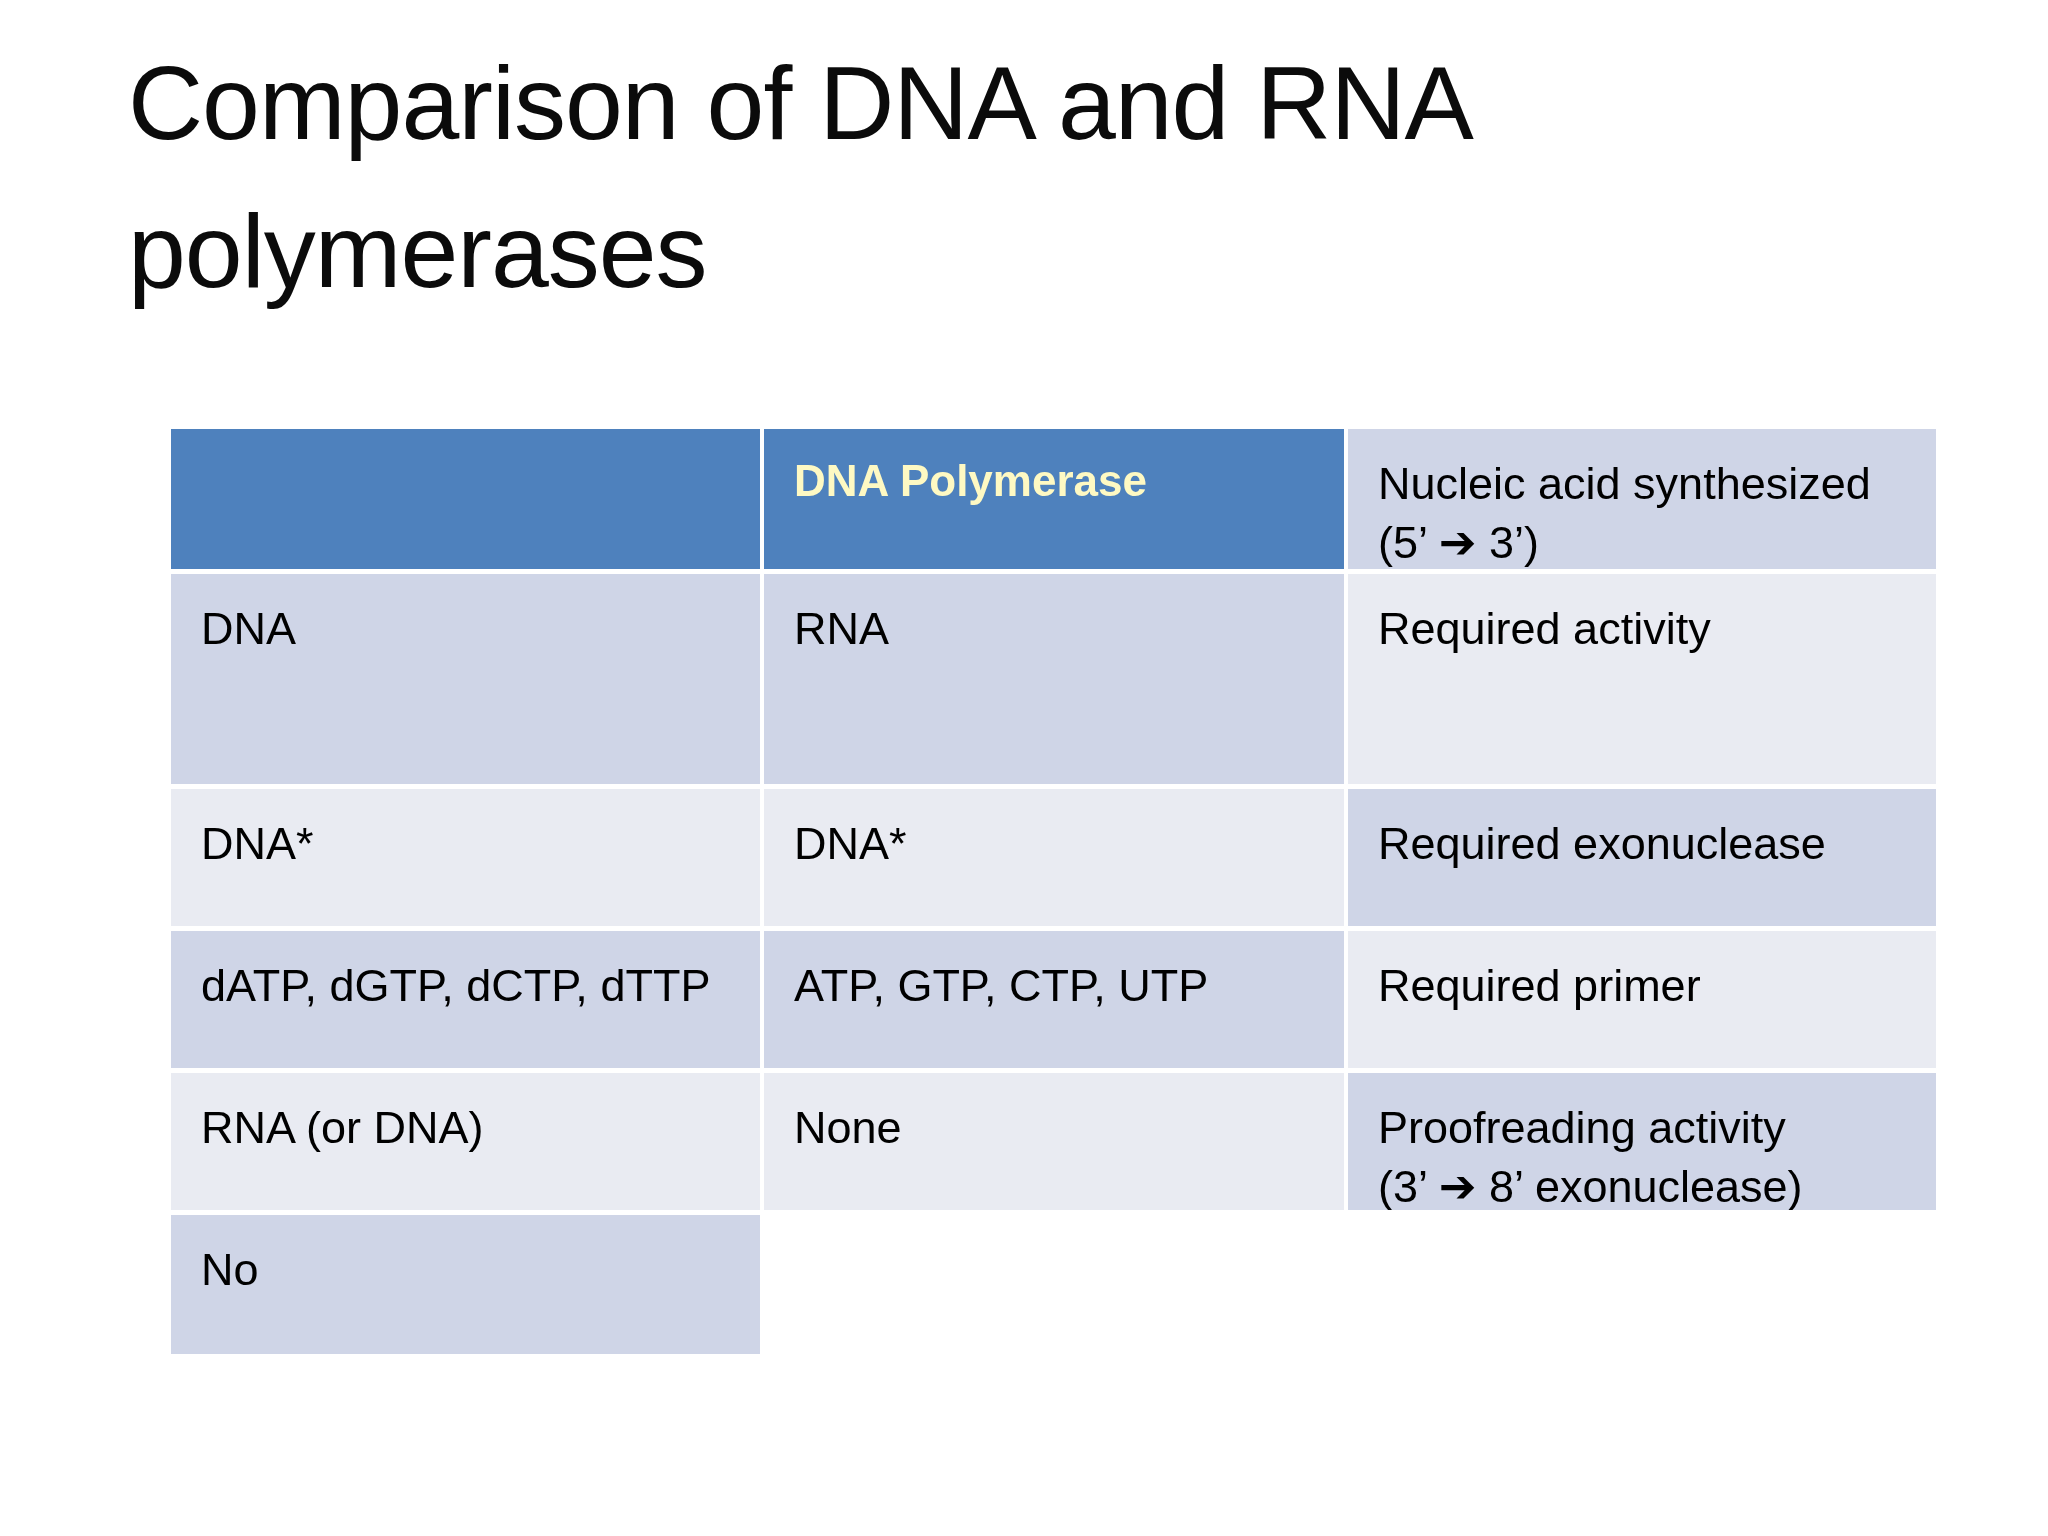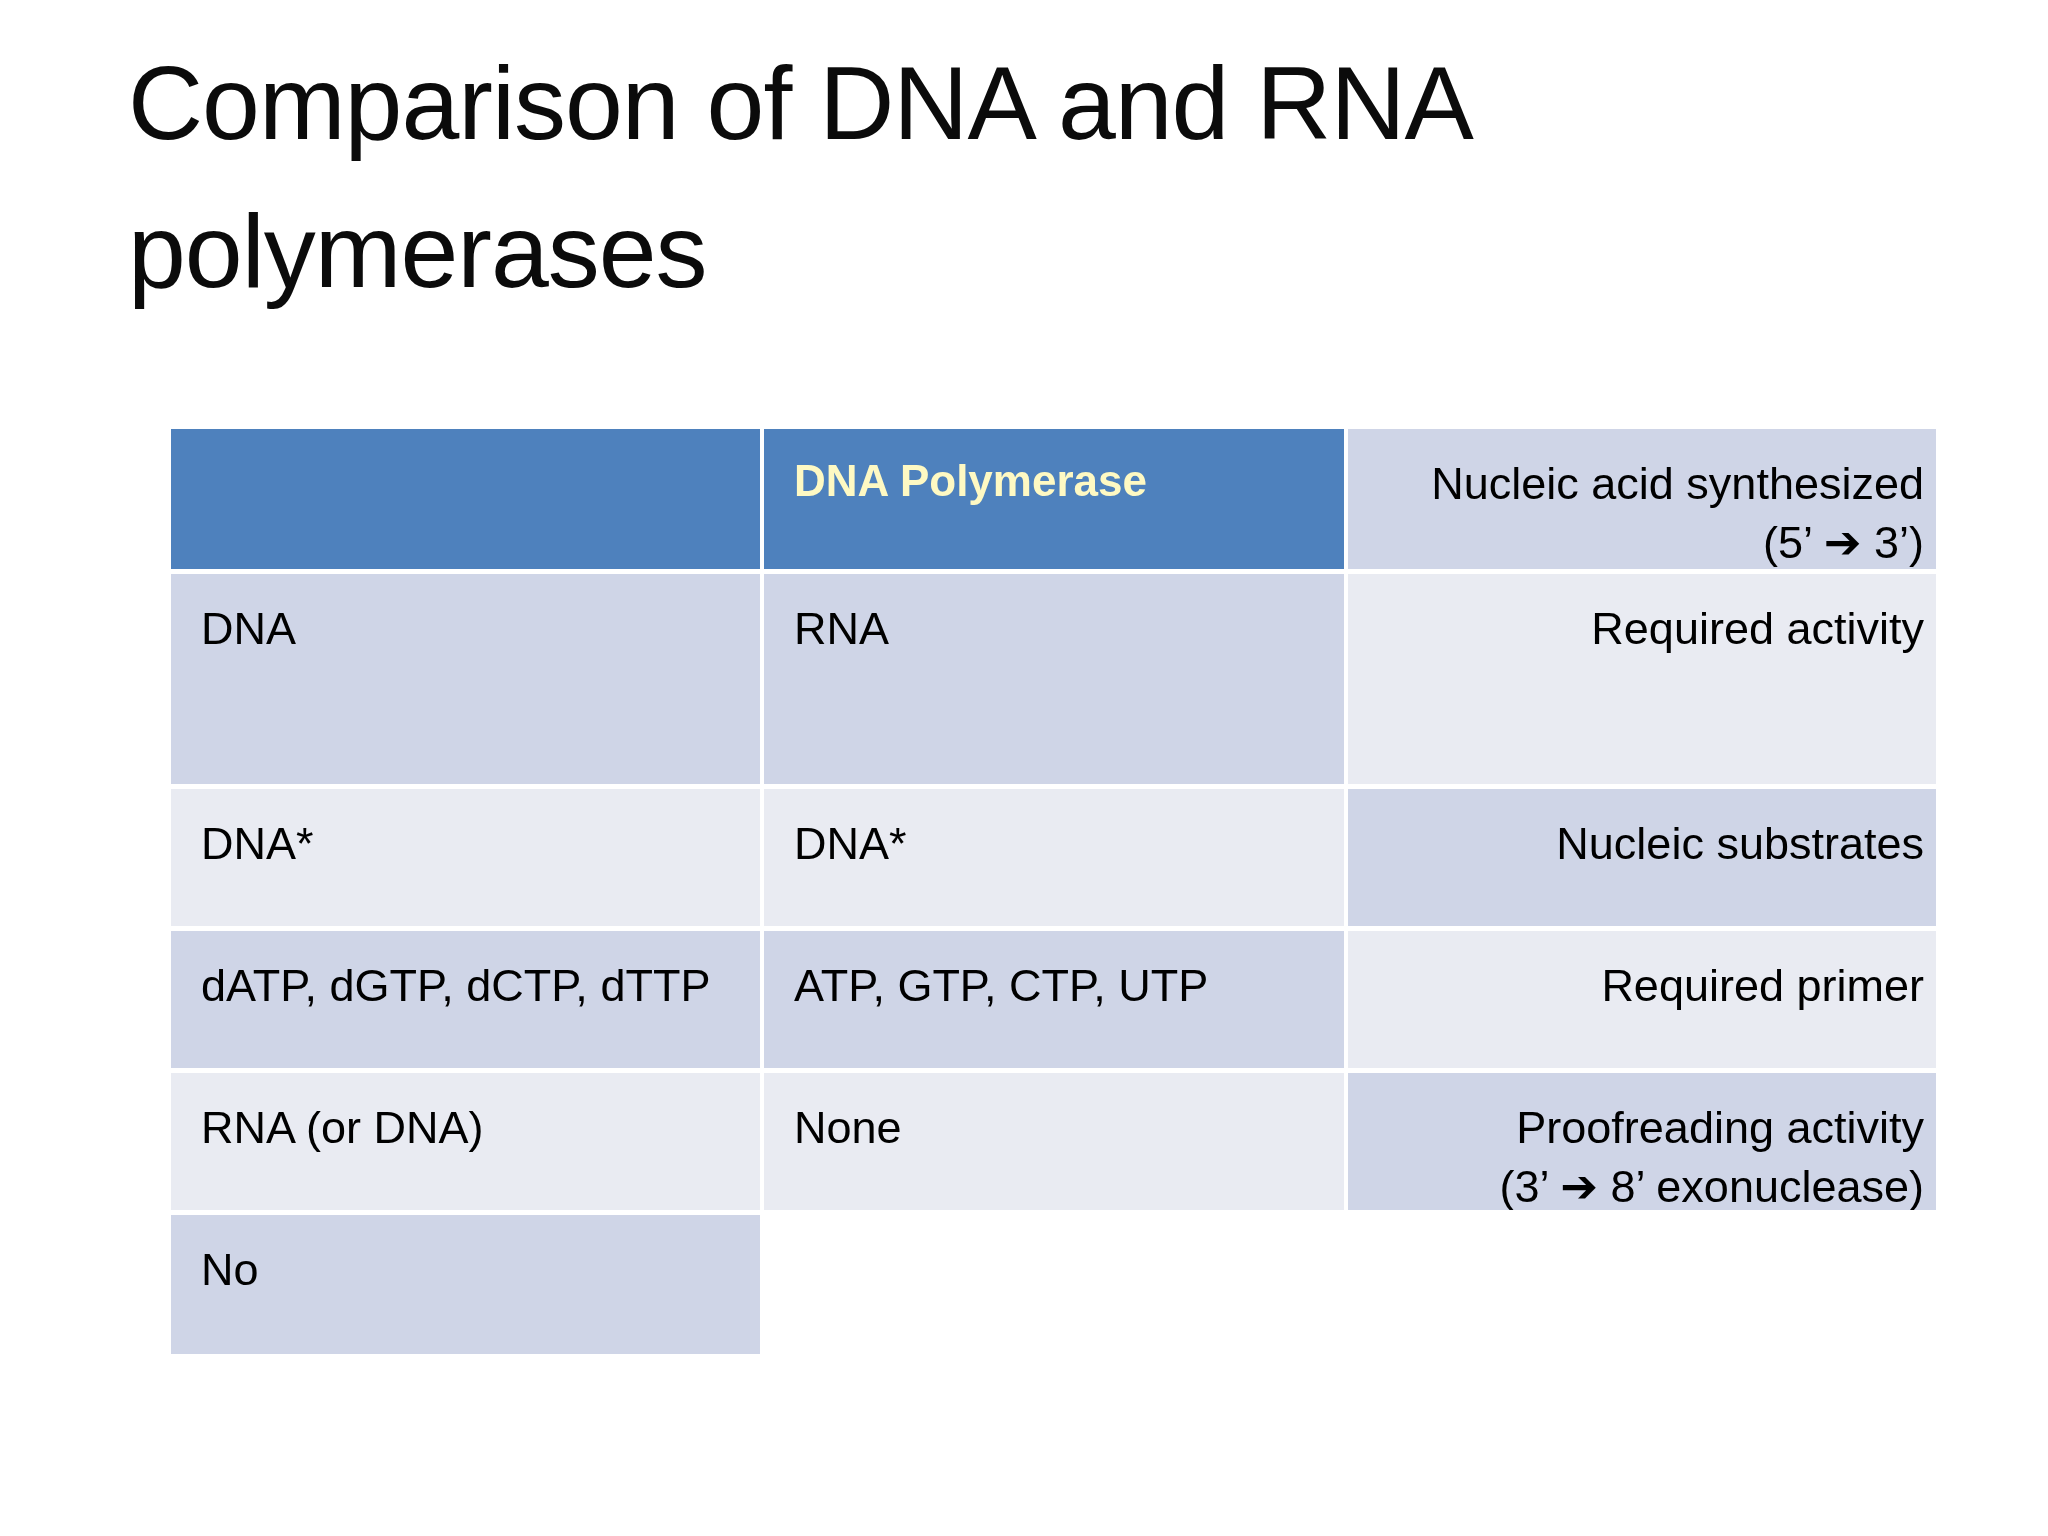--- a/index.html
+++ b/index.html
@@ -54,21 +54,20 @@
   }
   .td {
     color: #000000;
     font-size: 45px;
     font-weight: 400;
     padding: 26px 12px 0 30px;
     line-height: 1.3;
   }
   .label-cell {
     white-space: pre-line;
-    text-align: right;
   }
   .band-a { background: #CFD5E7; }
   .band-b { background: #E9EBF2; }
 </style>
 </head>
 <body>
 
 <div class="slide">
 
   <h1 class="title">
@@ -83,21 +82,21 @@
 
     <div class="cell td band-a label-cell">Nucleic acid synthesized
 (5’ ➔ 3’)</div>
     <div class="cell td band-a">DNA</div>
     <div class="cell td band-a">RNA</div>
 
     <div class="cell td band-b label-cell">Required activity</div>
     <div class="cell td band-b">DNA*</div>
     <div class="cell td band-b">DNA*</div>
 
-    <div class="cell td band-a label-cell">Nucleic substrates</div>
+    <div class="cell td band-a label-cell">Required exonuclease</div>
     <div class="cell td band-a">dATP, dGTP, dCTP, dTTP</div>
     <div class="cell td band-a">ATP, GTP, CTP, UTP</div>
 
     <div class="cell td band-b label-cell">Required primer</div>
     <div class="cell td band-b">RNA (or DNA)</div>
     <div class="cell td band-b">None</div>
 
     <div class="cell td band-a label-cell">Proofreading activity
 (3’ ➔ 8’ exonuclease)</div>
     <div class="cell td band-a">No</div>

